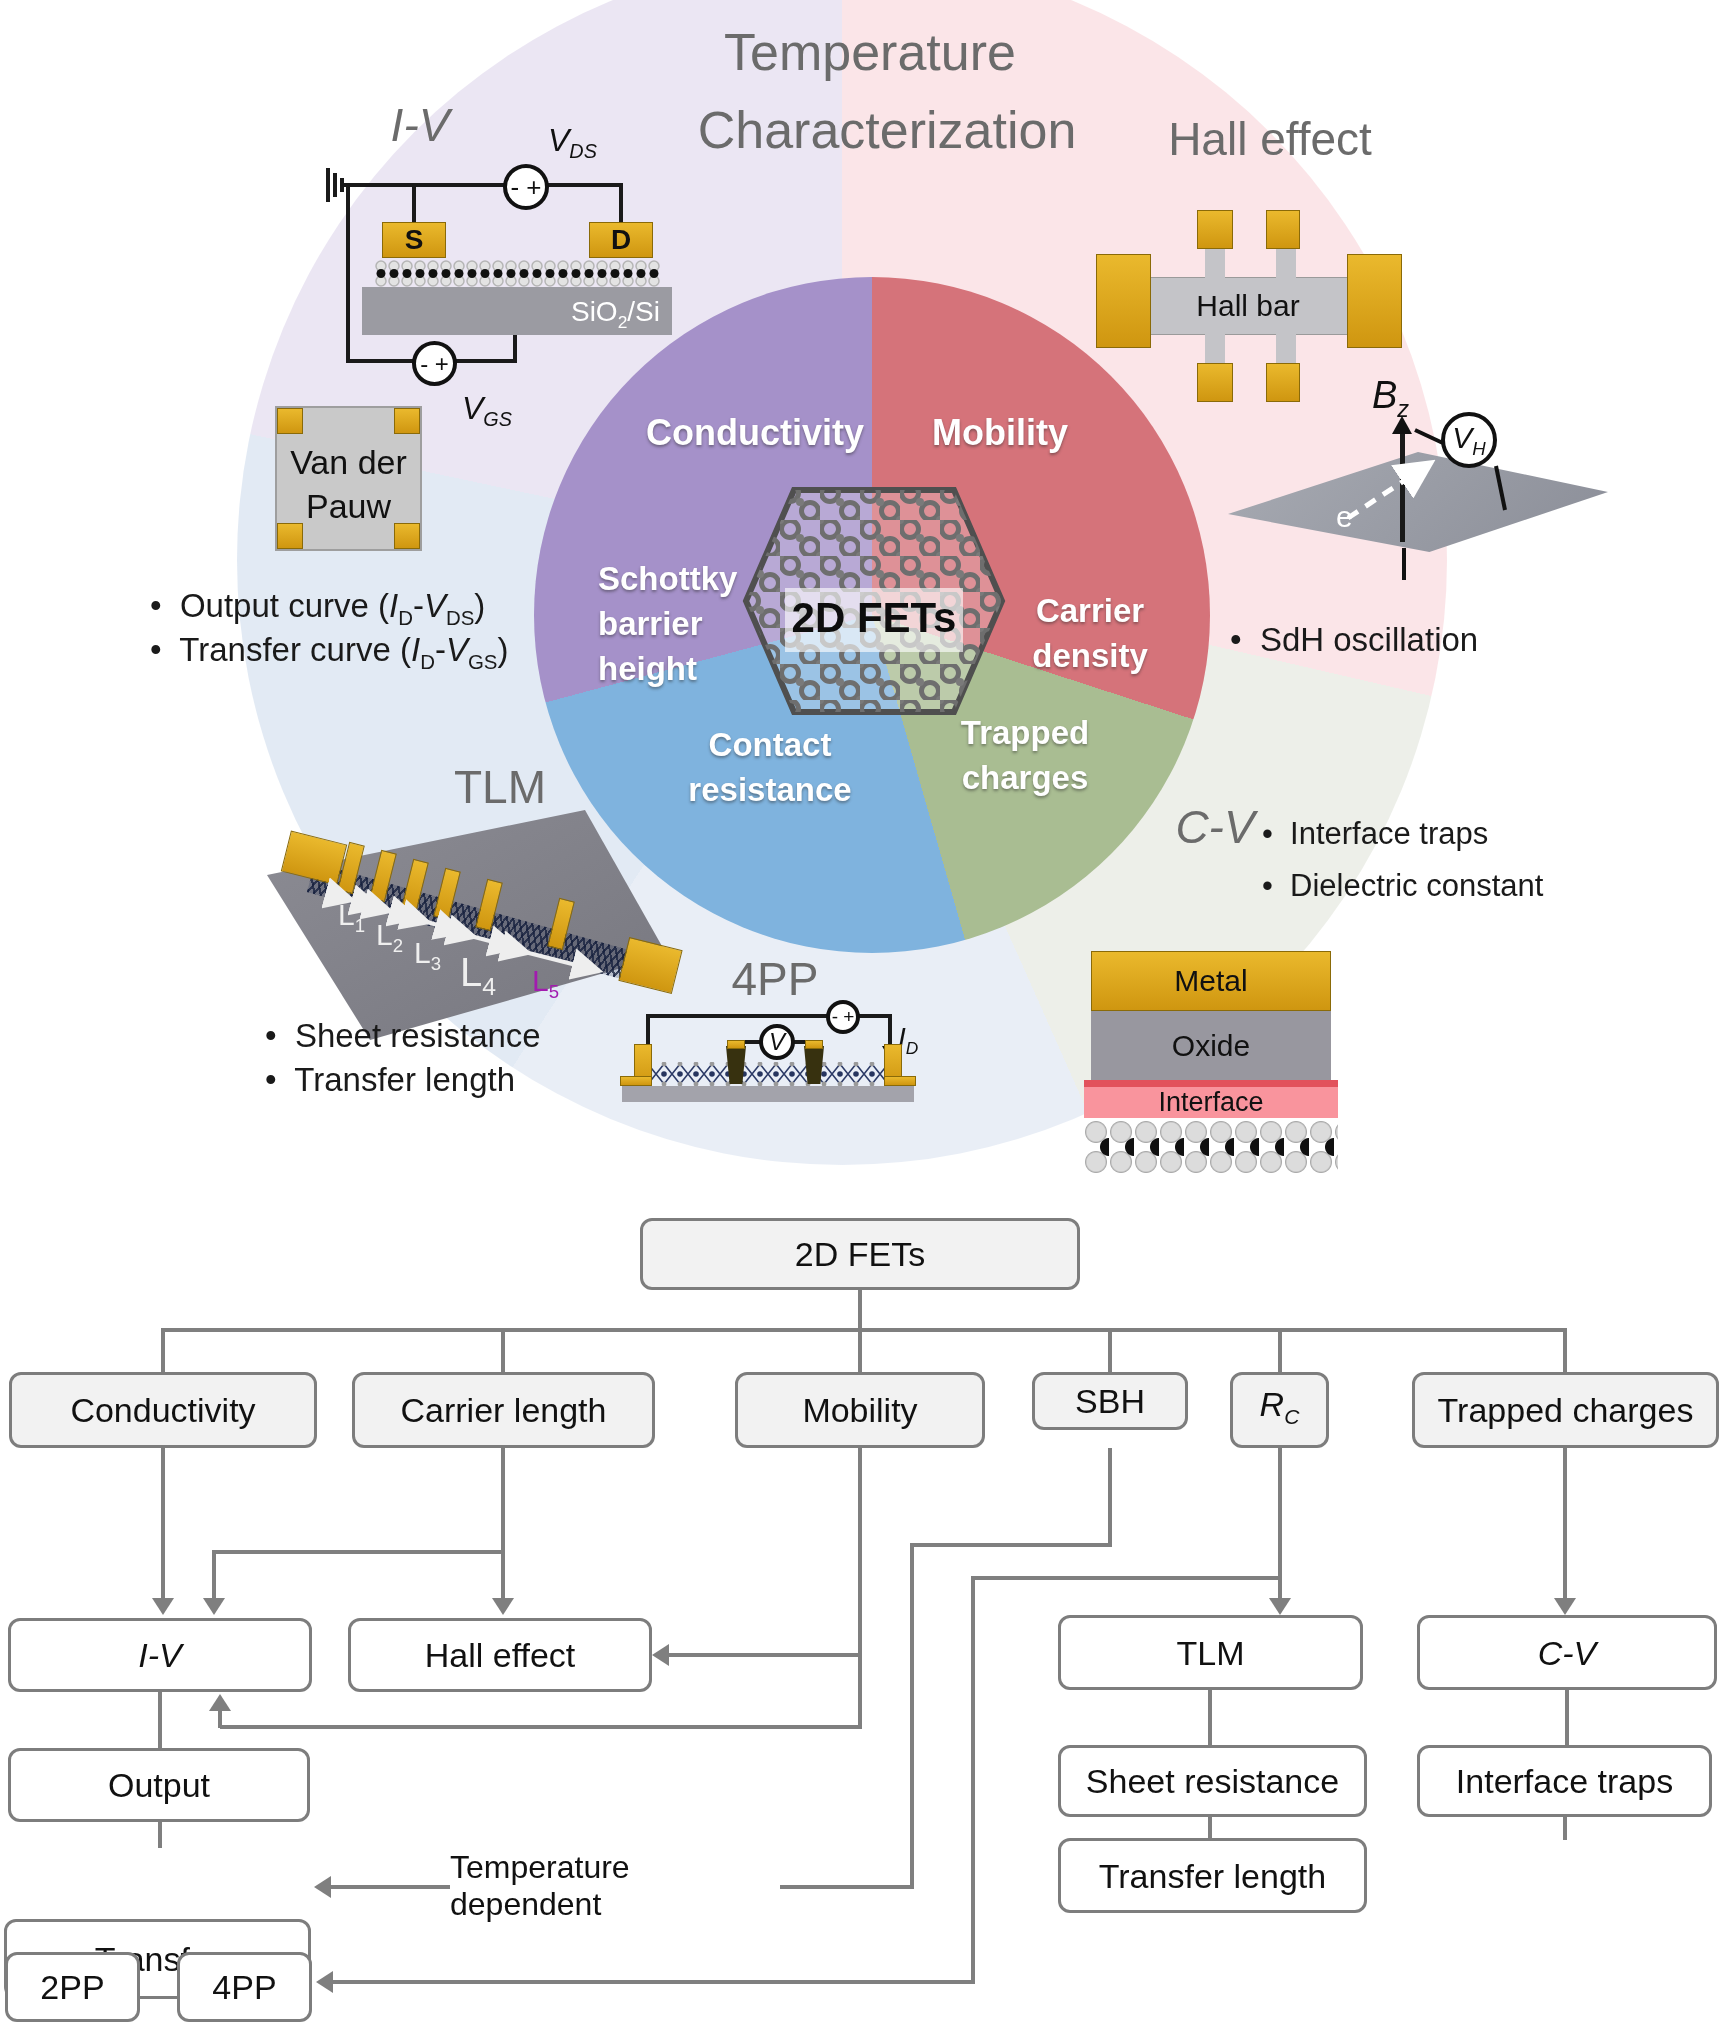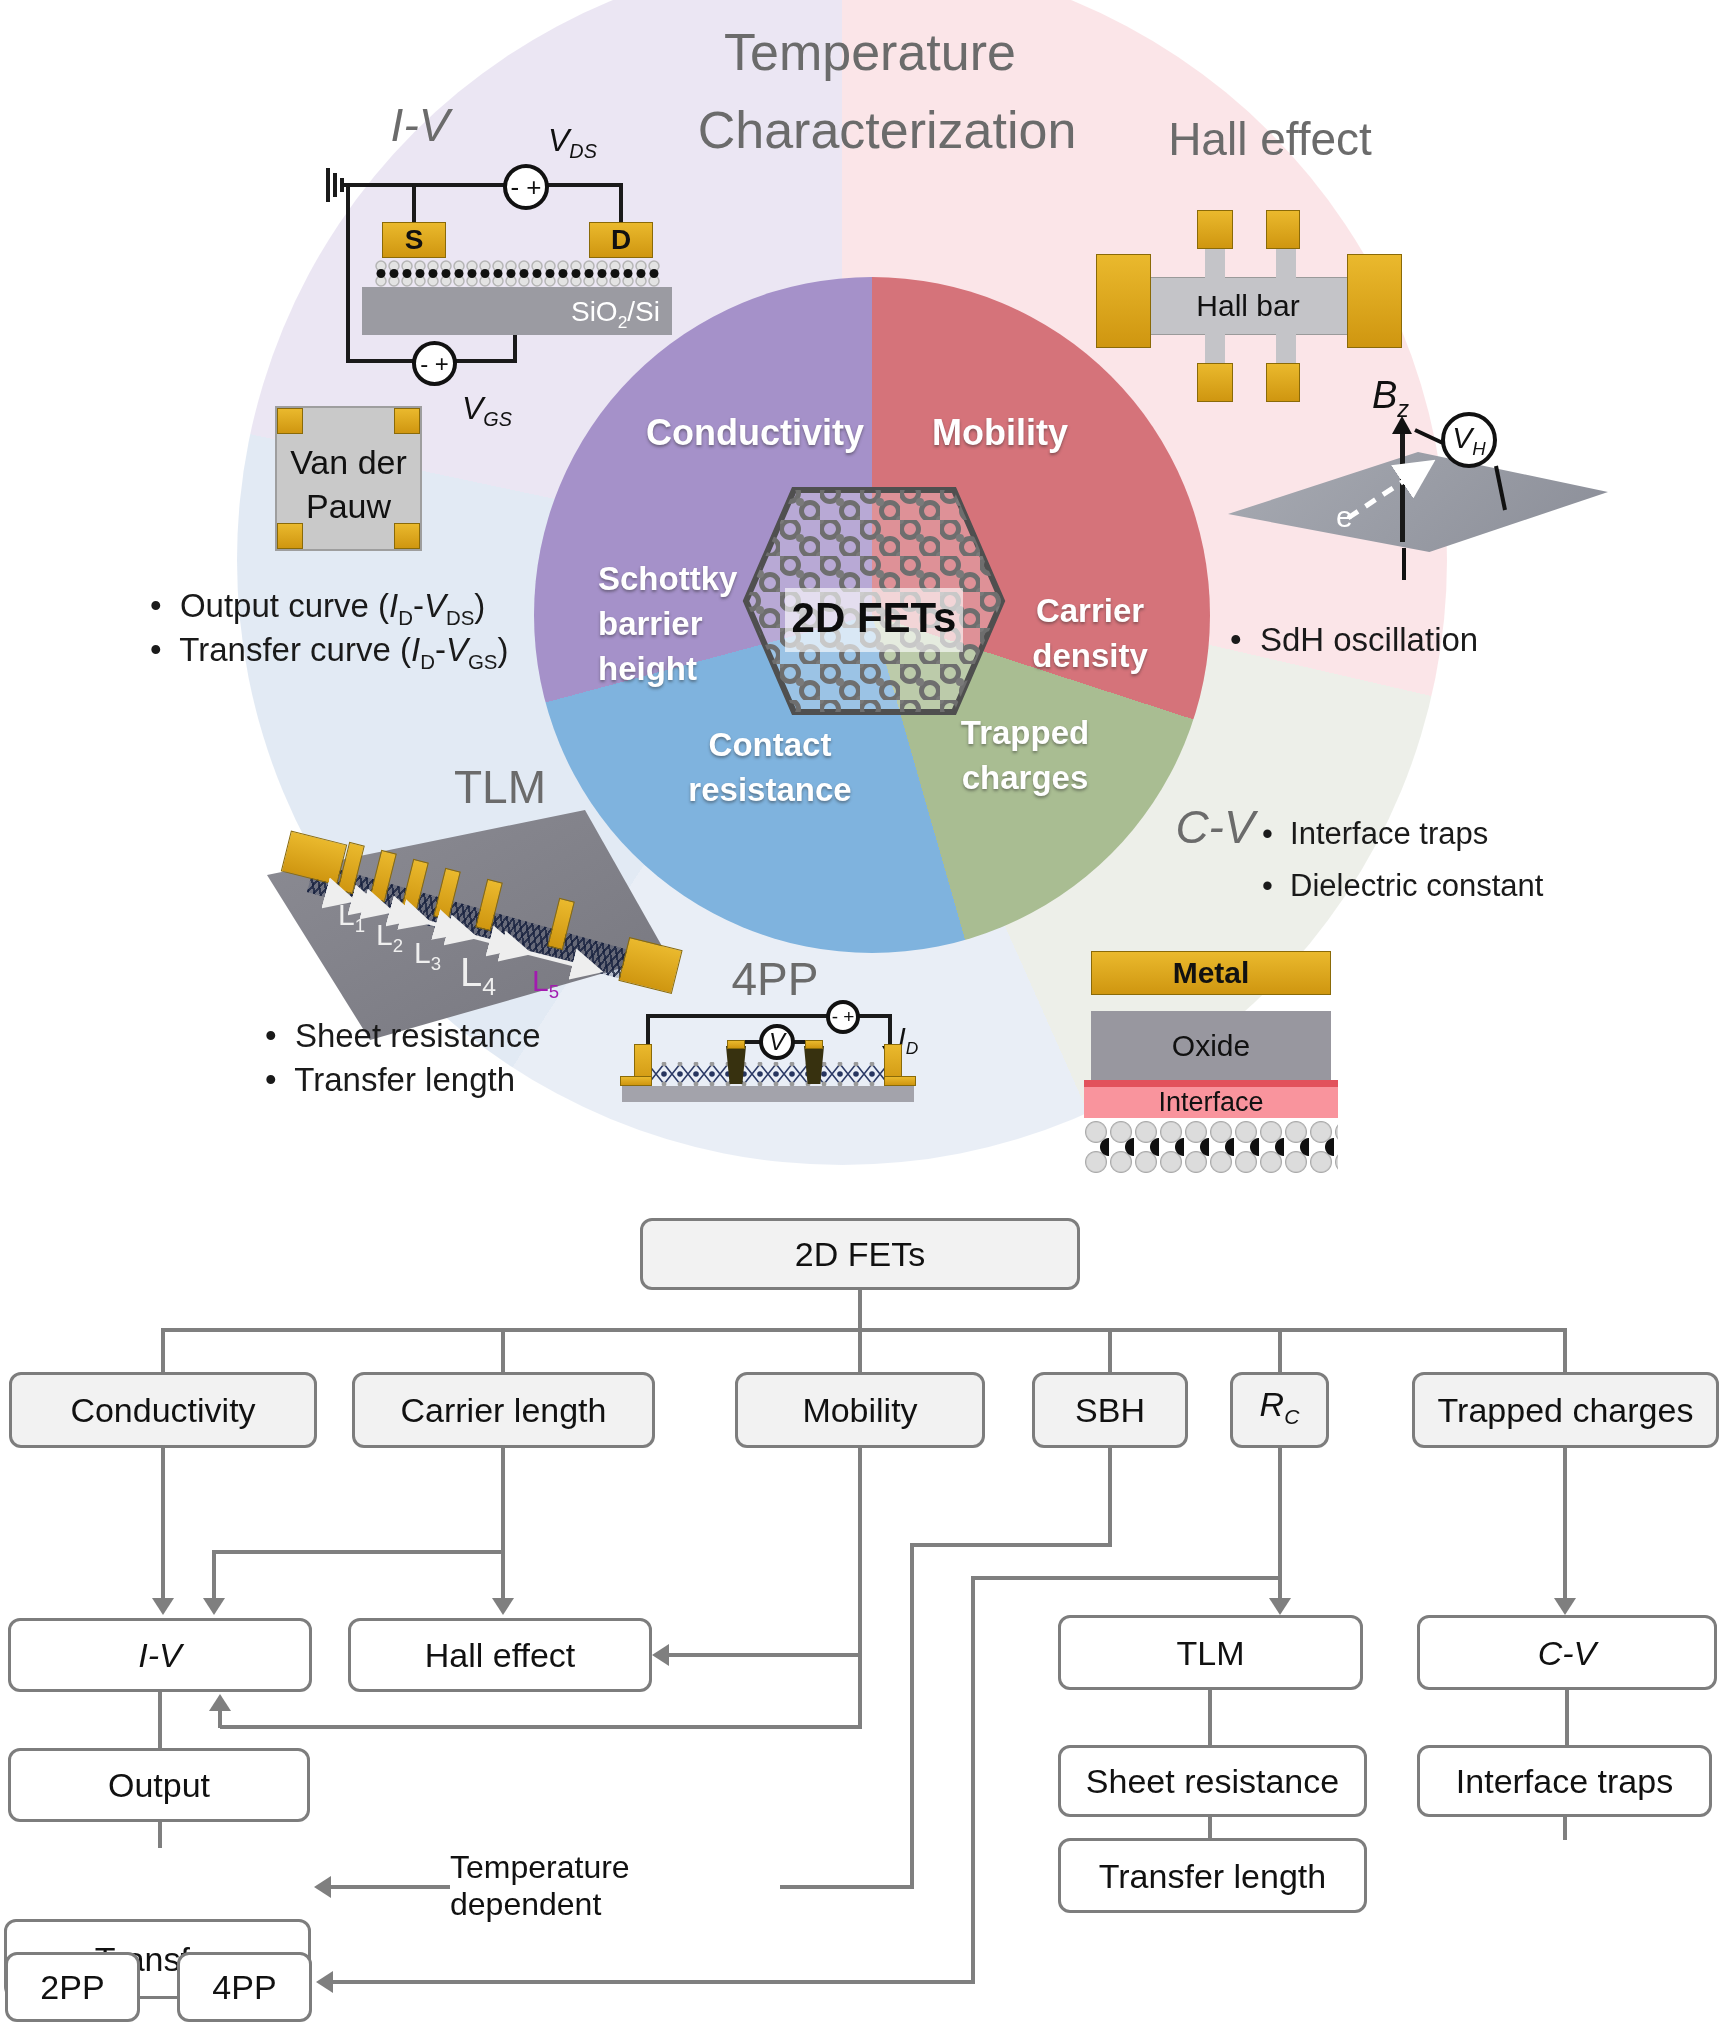--- a/index.html
+++ b/index.html
@@ -250,21 +250,21 @@
   <div class="abs gold" style="left:884px;top:1044px;width:18px;height:42px;"></div>
   <div class="abs gold" style="left:884px;top:1076px;width:32px;height:10px;"></div>
   <div class="abs" style="left:726px;top:1046px;width:20px;height:38px;background:#37310f;clip-path:polygon(0 0,100% 0,82% 100%,18% 100%);"></div>
   <div class="abs gold" style="left:727px;top:1040px;width:18px;height:9px;"></div>
   <div class="abs" style="left:804px;top:1046px;width:20px;height:38px;background:#37310f;clip-path:polygon(0 0,100% 0,82% 100%,18% 100%);"></div>
   <div class="abs gold" style="left:805px;top:1040px;width:18px;height:9px;"></div>
 
   <div class="abs gtitle it" style="left:1140px;top:800px;width:150px;font-size:46px;">C-V</div>
   <div class="abs bullets" style="left:1262px;top:812px;font-size:31px;"><span>•</span>&nbsp; <span>Interface traps</span></div>
   <div class="abs bullets" style="left:1262px;top:864px;font-size:31px;"><span>•</span>&nbsp; <span>Dielectric constant</span></div>
-  <div class="abs gold" style="left:1091px;top:951px;width:240px;height:44px;display:flex;align-items:center;justify-content:center;font-size:30px;font-weight:bold;">
+  <div class="abs gold" style="left:1091px;top:951px;width:240px;height:60px;display:flex;align-items:center;justify-content:center;font-size:30px;">
       <span>Metal</span>
     </div>
   <div class="abs" style="left:1091px;top:1011px;width:240px;height:69px;background:#98979f;display:flex;align-items:center;justify-content:center;font-size:30px;">
       <span>Oxide</span>
     </div>
   <div class="abs" style="left:1084px;top:1080px;width:254px;height:38px;background:#f9949d;border-top:7px solid #e2525c;box-sizing:border-box;display:flex;align-items:center;justify-content:center;font-size:27px;">
       <span>Interface</span>
     </div>
   <div class="abs" style="left:1084px;top:1118px;width:254px;height:58px;background-image:radial-gradient(circle at 12px 14px,#dcdcdc 9px,#ababab 10.5px,transparent 11.5px),radial-gradient(circle at 25px 29px,#101010 8.5px,transparent 9.5px),radial-gradient(circle at 12px 44px,#dcdcdc 9px,#ababab 10.5px,transparent 11.5px);background-size:25px 58px;background-repeat:repeat-x;"></div>
 
@@ -325,21 +325,21 @@
     </div>
   <div class="abs fbox gray" style="left:9px;top:1372px;width:308px;height:76px;">
       <span>Conductivity</span>
     </div>
   <div class="abs fbox gray" style="left:352px;top:1372px;width:303px;height:76px;">
       <span>Carrier length</span>
     </div>
   <div class="abs fbox gray" style="left:735px;top:1372px;width:250px;height:76px;">
       <span>Mobility</span>
     </div>
-  <div class="abs fbox gray" style="left:1032px;top:1372px;width:156px;height:76px;">
+  <div class="abs fbox gray" style="left:1032px;top:1372px;width:156px;height:58px;">
       <span>SBH</span>
     </div>
   <div class="abs fbox gray" style="left:1230px;top:1372px;width:99px;height:76px;">
       <span class="it"><span>R</span><sub>C</sub></span>
     </div>
   <div class="abs fbox gray" style="left:1412px;top:1372px;width:307px;height:76px;">
       <span>Trapped charges</span>
     </div>
 
   <div class="abs fbox" style="left:8px;top:1618px;width:304px;height:74px;">

